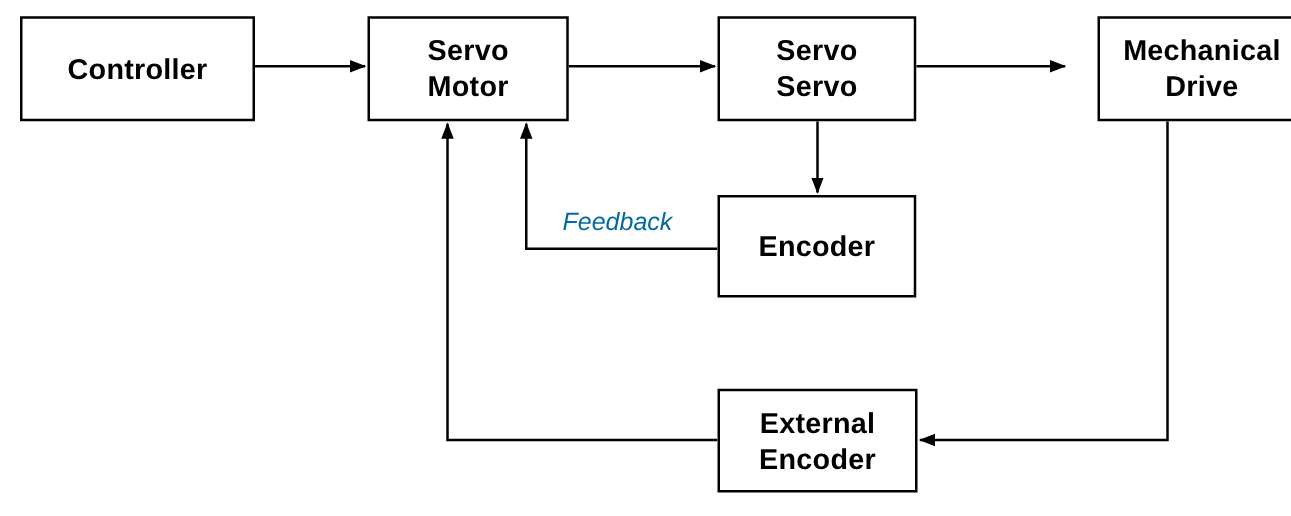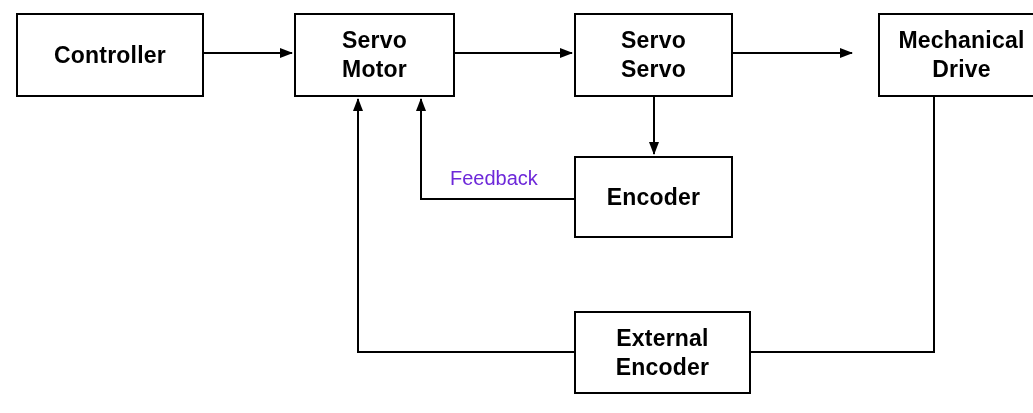--- a/index.html
+++ b/index.html
@@ -36,30 +36,31 @@
     font-size: 23px;
     line-height: 1.25;
     color: #000000;
     letter-spacing: 0.2px;
   }
   #node-controller        { left: 16px;  top: 13px;  width: 188px; height: 84px; }
   #node-servo-drive       { left: 294px; top: 13px;  width: 161px; height: 84px; }
   #node-servo-motor       { left: 574px; top: 13px;  width: 159px; height: 84px; }
   #node-mechanical-part   { left: 878px; top: 13px;  width: 167px; height: 84px; }
   #node-encoder           { left: 574px; top: 156px; width: 159px; height: 82px; }
-  #node-external-encoder  { left: 574px; top: 311px; width: 177px; height: 83px; }
+  #node-external-encoder  { left: 574px; top: 311px; width: 160px; height: 83px; }
   .node .label-line { display: block; }
   .edge-label {
     position: absolute;
     left: 450px;
     top: 167px;
     font-size: 20px;
     font-weight: 400;
-    color: #6d28d9;
+    color: #0369a1;
     white-space: nowrap;
+    font-style: italic;
   }
 </style>
 </head>
 <body>
 
 <div class="canvas">
 
   <svg class="wires" viewBox="0 0 1033 413" xmlns="http://www.w3.org/2000/svg">
     <defs>
       <marker id="arr" markerUnits="userSpaceOnUse" markerWidth="14" markerHeight="12" refX="12" refY="5" orient="auto">

